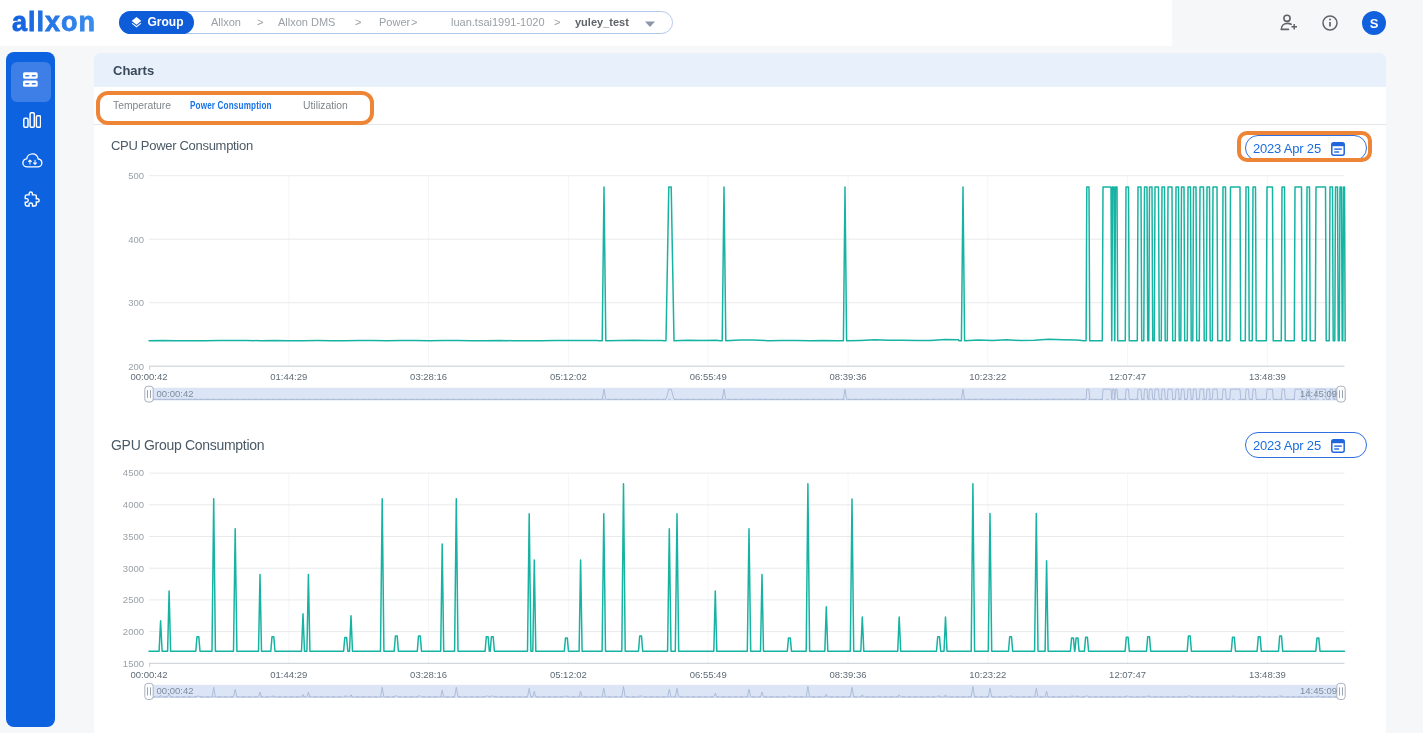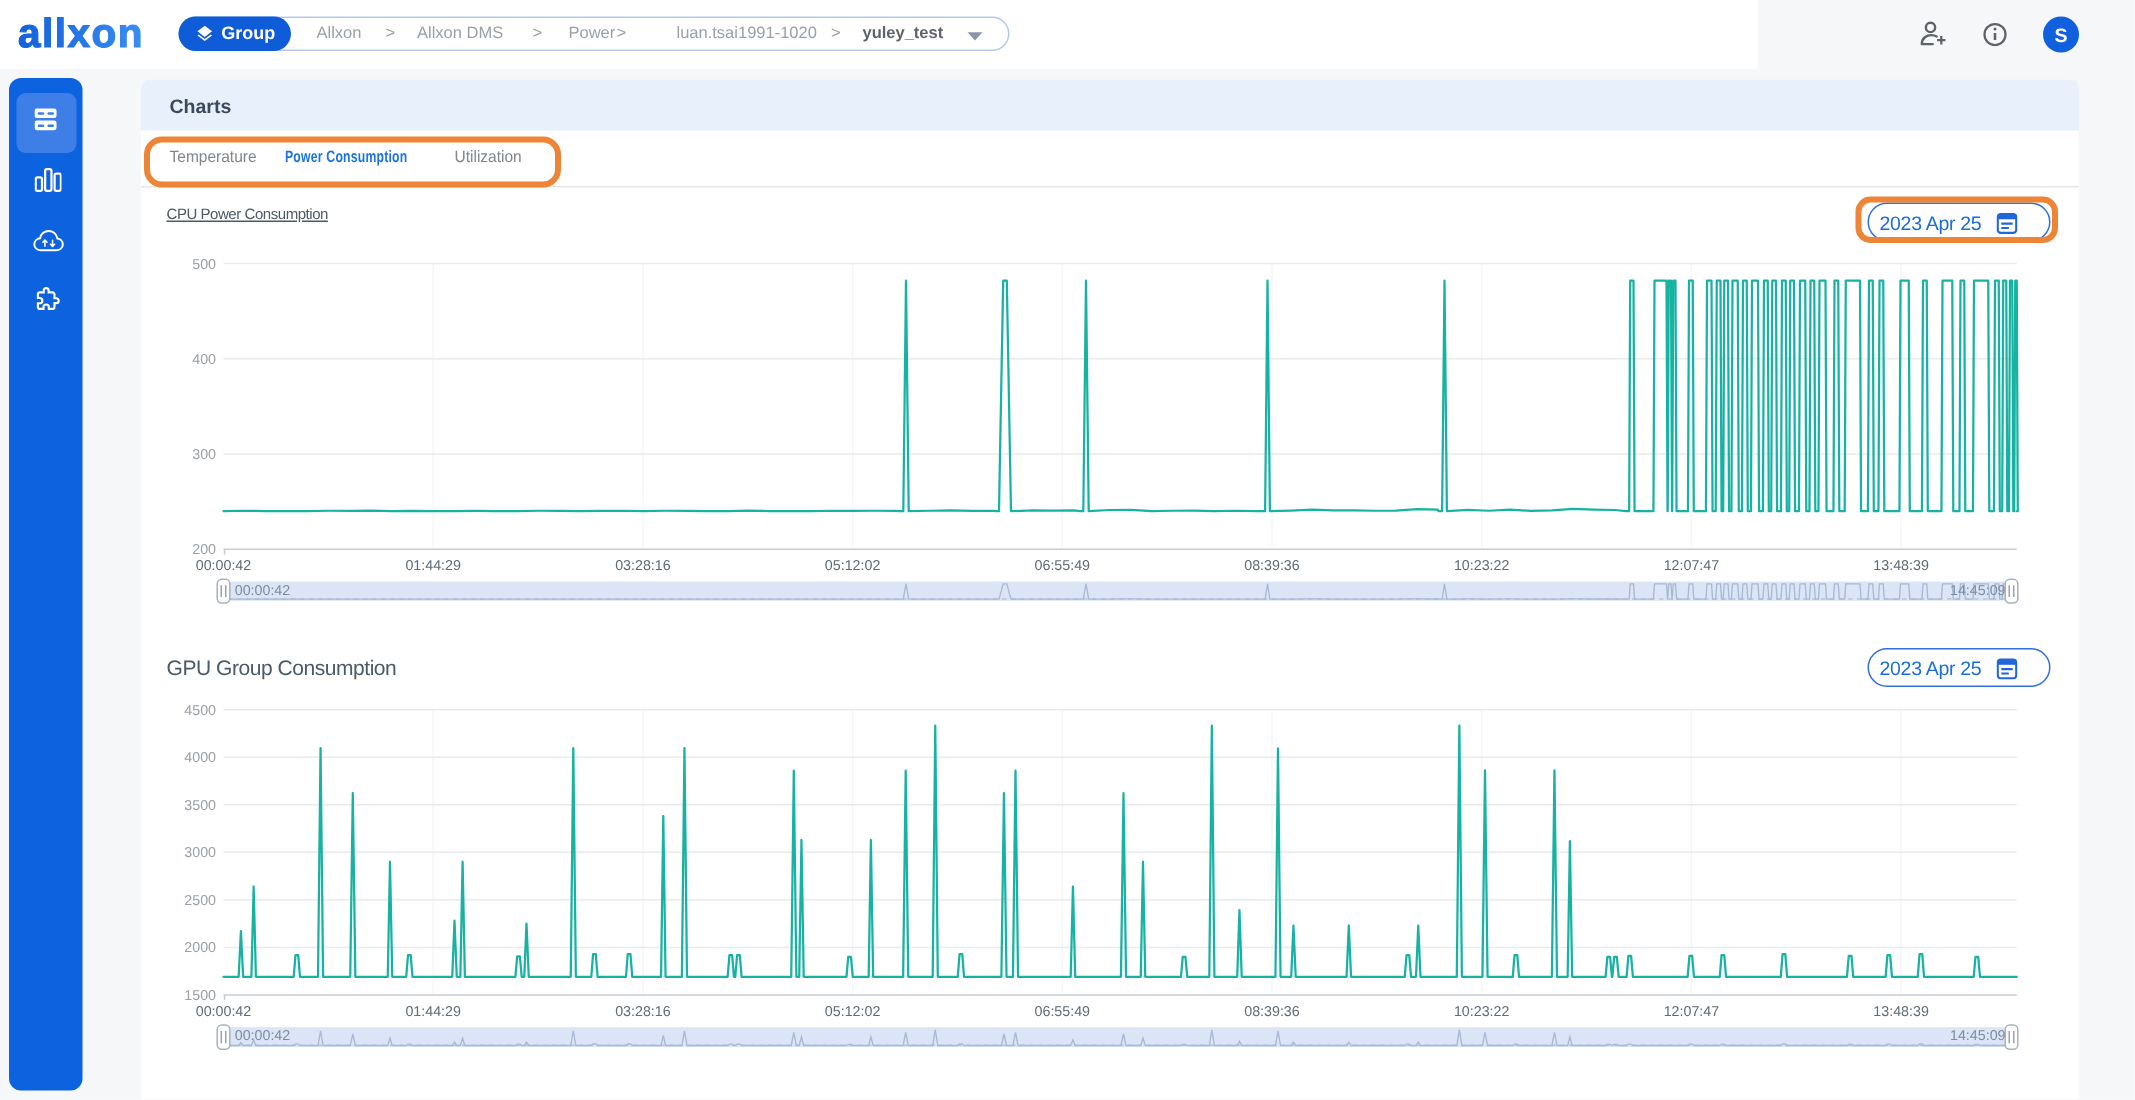--- a/index.html
+++ b/index.html
@@ -78,21 +78,21 @@
 </svg>
 
 <div style="position:absolute;left:94px;top:53px;width:1292px;height:680px;background:#fff;border-radius:6px 6px 0 0;"></div>
 <div style="position:absolute;left:94px;top:53px;width:1292px;height:34px;background:#e7f0fb;border-radius:6px 6px 0 0;"></div>
 <div style="position:absolute;left:113px;top:63px;font-size:13px;font-weight:bold;color:#3b4a5a;">Charts</div>
 <div style="position:absolute;left:94px;top:123.5px;width:1292px;height:1px;background:#e4e6e8;"></div>
 <div style="position:absolute;left:113px;top:99px;font-size:11px;color:#80868b;transform:scaleX(0.94);transform-origin:left;">Temperature</div>
 <div style="position:absolute;left:190px;top:99px;font-size:11px;font-weight:bold;color:#1a73e8;transform:scaleX(0.74);transform-origin:left;letter-spacing:0.2px;">Power Consumption</div>
 <div style="position:absolute;left:303px;top:99px;font-size:11px;color:#80868b;transform:scaleX(0.94);transform-origin:left;">Utilization</div>
 
-<div style="position:absolute;left:111px;top:138px;font-size:10px;color:#4b5a66;letter-spacing:-0.3px;text-decoration:underline;">CPU Power Consumption</div>
+<div style="position:absolute;left:111px;top:138px;font-size:13px;color:#4b5a66;letter-spacing:-0.3px;">CPU Power Consumption</div>
 <div class="chip" style="top:135px;">
     <span>2023 Apr 25</span>
 <svg width="14" height="15" viewBox="0 0 14 15">
       <rect x="0.8" y="1.8" width="12.4" height="12.4" rx="2" fill="none" stroke="#2166dd" stroke-width="1.5"></rect>
       <rect x="0.8" y="1.8" width="12.4" height="3.4" fill="#2166dd"></rect>
       <line x1="3.2" y1="8.1" x2="10.8" y2="8.1" stroke="#2166dd" stroke-width="1.4"></line>
       <line x1="3.2" y1="11" x2="8.2" y2="11" stroke="#2166dd" stroke-width="1.4"></line>
     </svg>
   </div>
 <div style="position:absolute;left:111px;top:437px;font-size:14px;color:#4b5a66;letter-spacing:-0.3px;">GPU Group Consumption</div>

